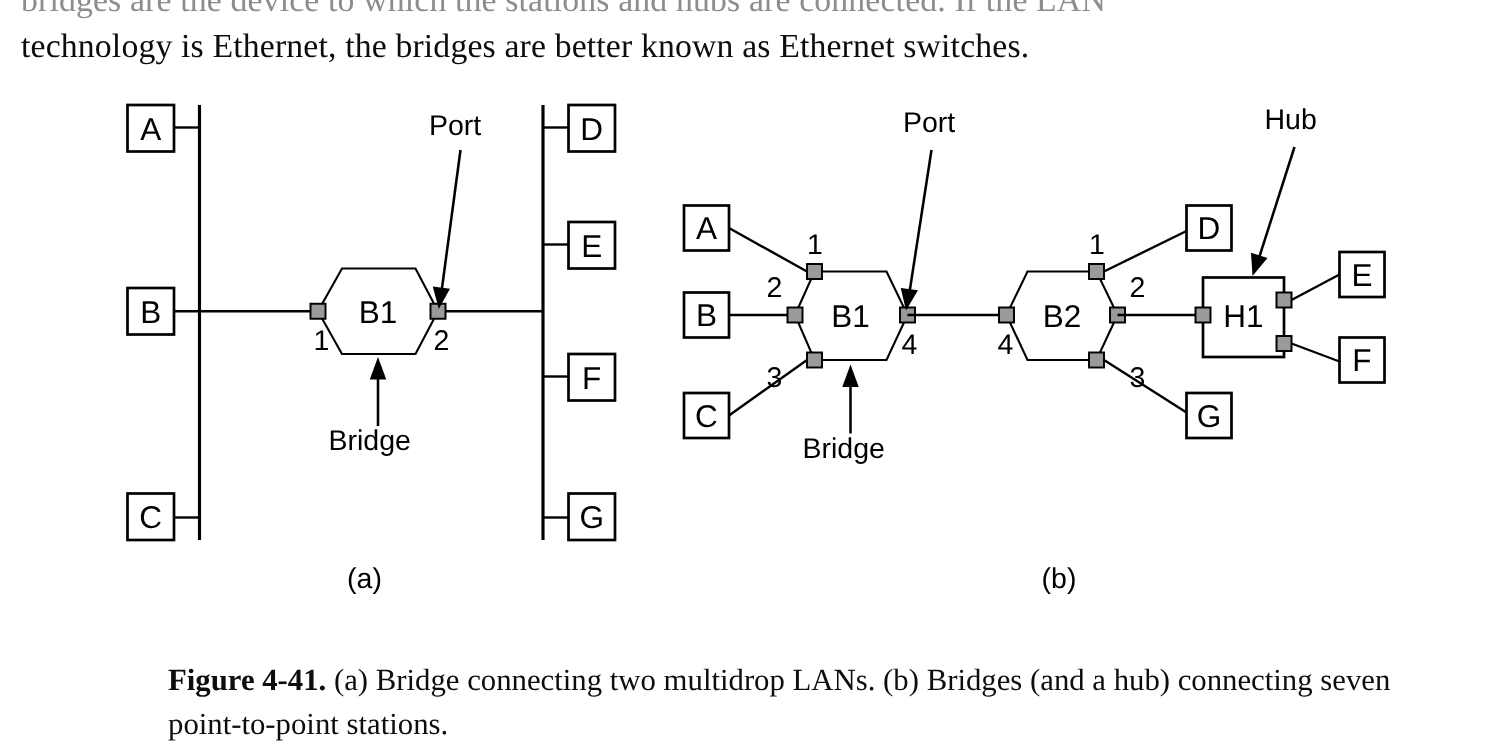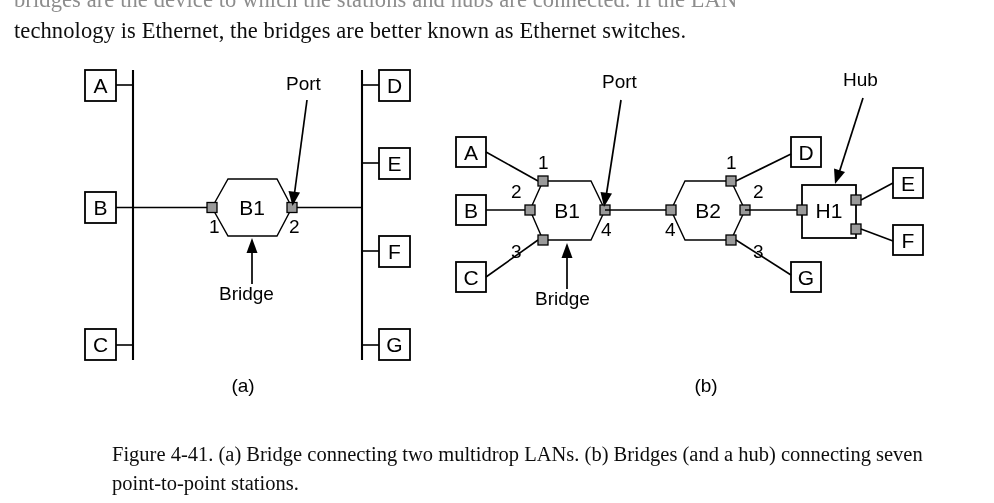--- a/index.html
+++ b/index.html
@@ -49,21 +49,21 @@
   .caption {
     position: absolute;
     left: 112px;
     top: 440px;
     width: 830px;
     font-family: "Liberation Serif", serif;
     font-size: 20.5px;
     line-height: 29px;
     color: #0d0d0d;
   }
-  .caption b { font-weight: normal; }
+  .caption b { font-weight: bold; }
   svg text {
     font-family: "Liberation Sans", sans-serif;
     fill: #000000;
   }
   .node-label   { font-size: 21px; }
   .dev-label    { font-size: 21px; }
   .port-num     { font-size: 19px; }
   .annot-label  { font-size: 19px; }
   .subfig-label { font-size: 19px; }
   .wire  { stroke: #000000; stroke-width: 1.6px; fill: none; }

